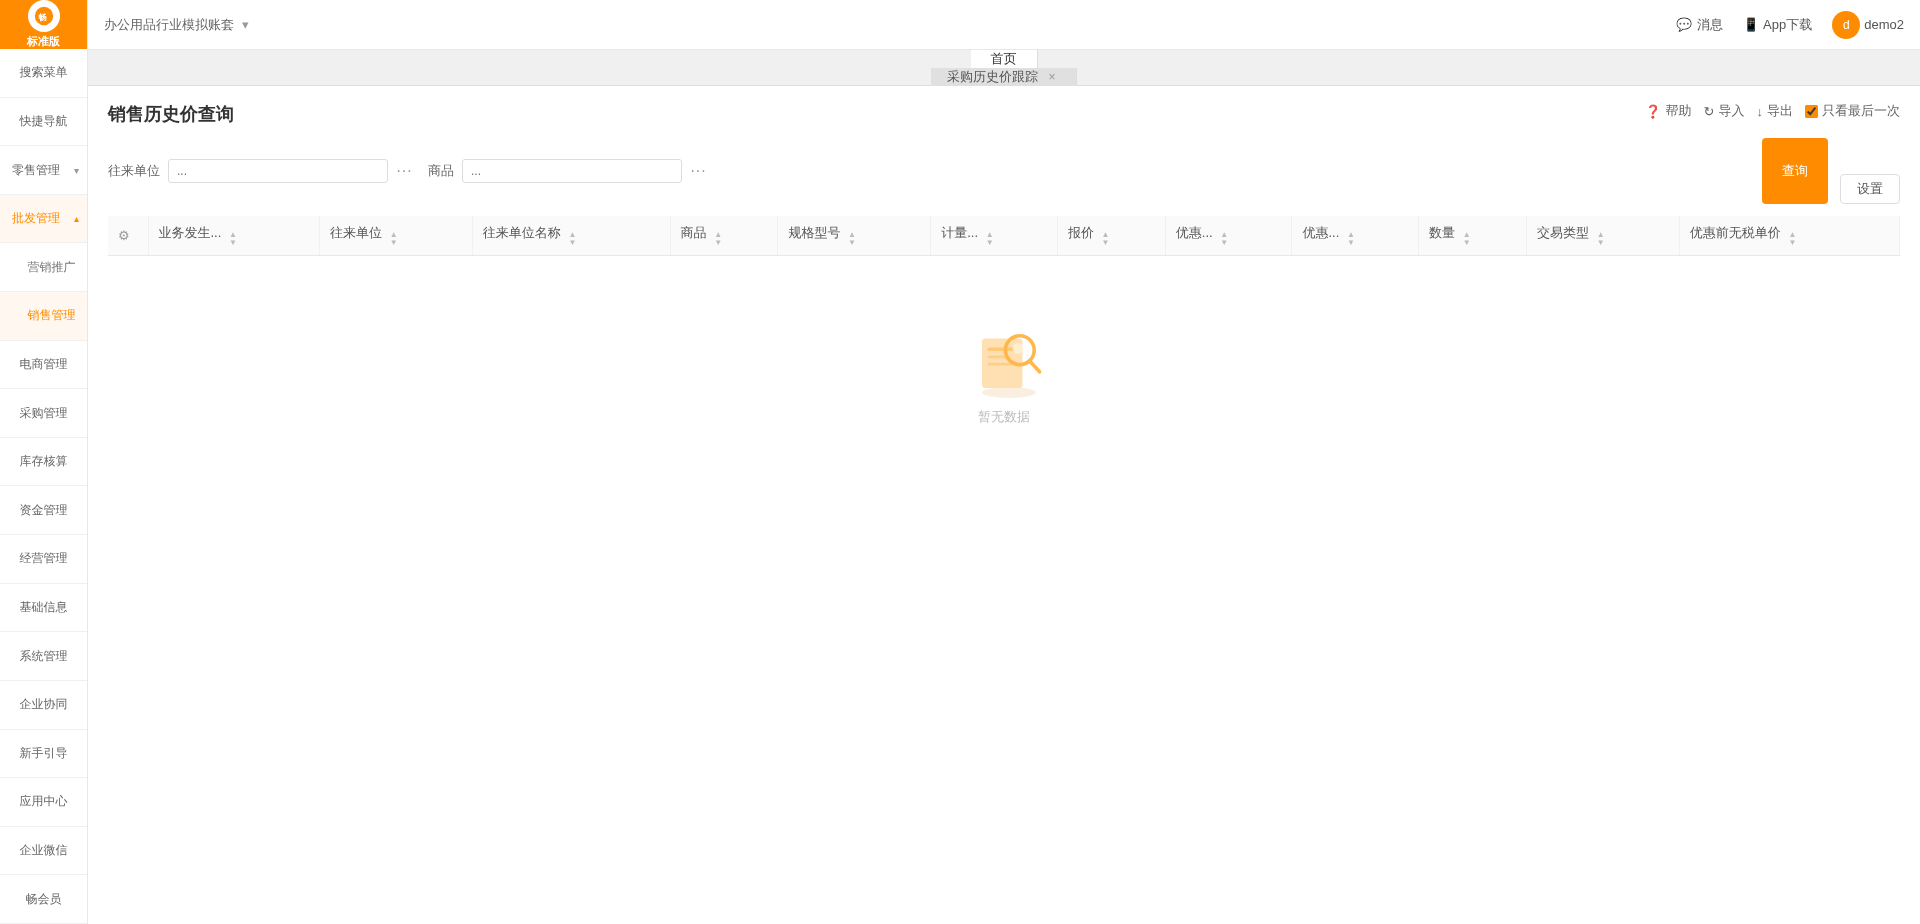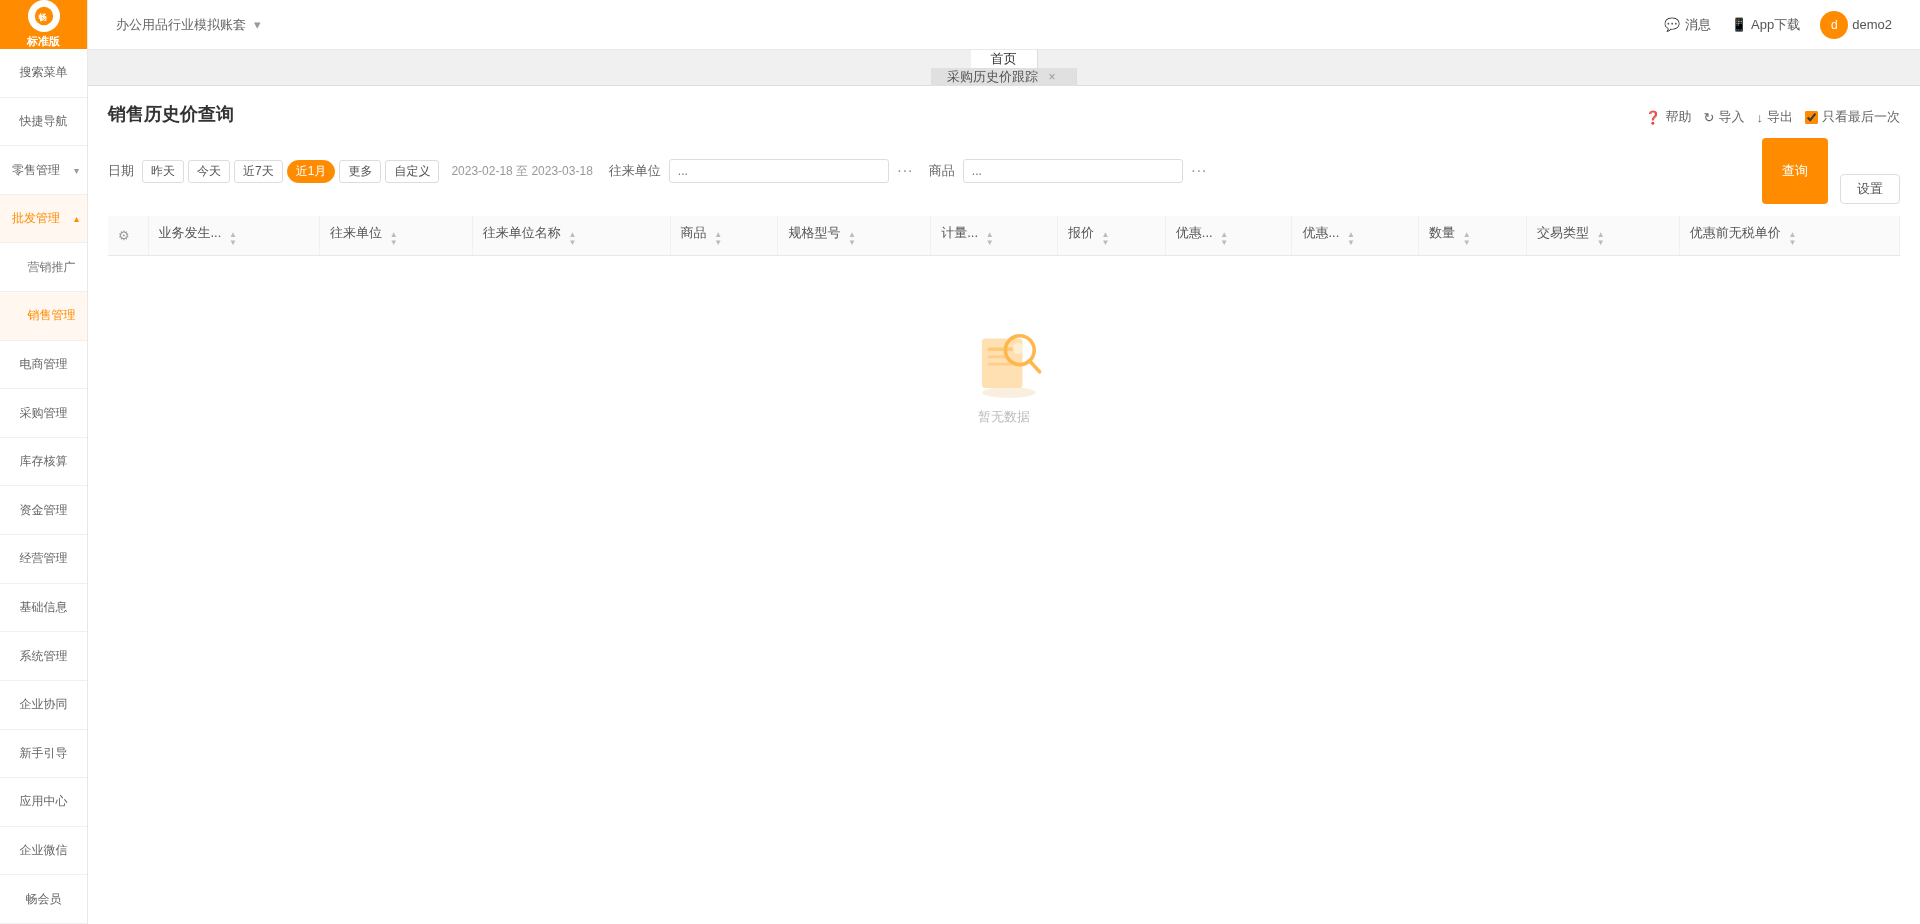--- a/index.html
+++ b/index.html
@@ -12,40 +12,40 @@
     .sidebar-logo .logo-icon svg { width: 22px; height: 22px; }
     .sidebar-item { height: 52px; display: flex; align-items: center; justify-content: center; cursor: pointer; color: #666; font-size: 12px; border-bottom: 1px solid #f0f0f0; transition: all 0.2s; padding: 0 4px; text-align: center; }
     .sidebar-item.active { color: #ff8c00; background: #fff7f0; }
     .sidebar-item.with-arrow { justify-content: space-between; padding: 0 8px 0 12px; }
     .sidebar-item .arrow { font-size: 10px; color: #999; }
 
     
     .main { flex: 1; display: flex; flex-direction: column; height: 100vh; overflow: hidden; }
 
     
-    .topbar { height: 50px; background: #fff; display: flex; align-items: center; justify-content: space-between; padding: 0 28px; border-bottom: 1px solid #e8e8e8; flex-shrink: 0; }
+    .topbar { height: 50px; background: #fff; display: flex; align-items: center; justify-content: space-between; padding: 0 16px; border-bottom: 1px solid #e8e8e8; flex-shrink: 0; }
     .topbar-left { display: flex; align-items: center; gap: 8px; color: #666; font-size: 13px; }
     .topbar-right { display: flex; align-items: center; gap: 20px; color: #555; font-size: 13px; }
     .topbar-right .item { display: flex; align-items: center; gap: 4px; cursor: pointer; }
     .avatar { width: 28px; height: 28px; border-radius: 50%; background: #ff8c00; display: flex; align-items: center; justify-content: center; color: #fff; font-size: 12px; }
 
     
     .tabs-bar { height: 36px; background: #f0f0f0; display: flex; align-items: center; flex-shrink: 0; border-bottom: 1px solid #ddd; flex-direction: column; }
     .tab { height: 36px; padding: 0 16px; display: flex; align-items: center; gap: 6px; cursor: pointer; font-size: 13px; color: #555; background: #e0e0e0; border-right: 1px solid #ddd; white-space: nowrap; }
     .tab.active { background: #fff; color: #ff8c00; border-top: 2px solid #ff8c00; align-items: center; }
     .tab .close { font-size: 12px; color: #999; width: 16px; height: 16px; display: flex; align-items: center; justify-content: center; border-radius: 50%; }
     .tab-home { background: #fff; color: #333; padding: 0 20px; }
     .tabs-actions { margin-left: auto; display: flex; align-items: center; gap: 4px; padding-right: 8px; }
     .tabs-actions span { cursor: pointer; color: #666; font-size: 16px; padding: 4px; }
 
     
     .content { flex: 1; overflow: auto; background: #fff; display: flex; flex-direction: column; }
 
     
-    .page-header { padding: 16px 20px 0 20px; display: flex; align-items: flex-end; justify-content: space-between; flex-shrink: 0; }
+    .page-header { padding: 16px 20px 0 20px; display: flex; align-items: flex-start; justify-content: space-between; flex-shrink: 0; }
     .page-title { font-size: 18px; font-weight: bold; color: #333; }
     .page-header-actions { display: flex; align-items: center; gap: 12px; font-size: 13px; color: #666; }
     .page-header-actions .action { display: flex; align-items: center; gap: 4px; cursor: pointer; }
     .checkbox-label { display: flex; align-items: center; gap: 4px; cursor: pointer; }
     .checkbox-label input { accent-color: #ff8c00; }
 
     
     .filter-bar { padding: 12px 20px; display: flex; align-items: center; gap: 16px; flex-shrink: 0; flex-wrap: wrap; }
     .filter-group { display: flex; align-items: center; gap: 8px; }
     .filter-label { color: #666; font-size: 13px; white-space: nowrap; }
@@ -209,32 +209,20 @@
           <span>导出</span>
         </div>
         <label class="checkbox-label">
           <input type="checkbox" checked="" style="">
           <span>只看最后一次</span>
         </label>
       </div>
     </div>
 
     <div class="filter-bar">
-      <div class="filter-group">
-        <span class="filter-label">日期</span>
-        <div class="date-btns">
-          <button class="date-btn">昨天</button>
-          <button class="date-btn">今天</button>
-          <button class="date-btn">近7天</button>
-          <button class="date-btn active">近1月</button>
-          <button class="date-btn">更多</button>
-          <button class="date-btn">自定义</button>
-        </div>
-        <span class="date-range">2023-02-18 至 2023-03-18</span>
-      </div>
 
       <div class="filter-group">
         <span class="filter-label">往来单位</span>
         <input class="filter-input" placeholder="..." value="" style="">
         <span class="filter-dots">···</span>
       </div>
 
       <div class="filter-group">
         <span class="filter-label">商品</span>
         <input class="filter-input" placeholder="..." value="" style="">

